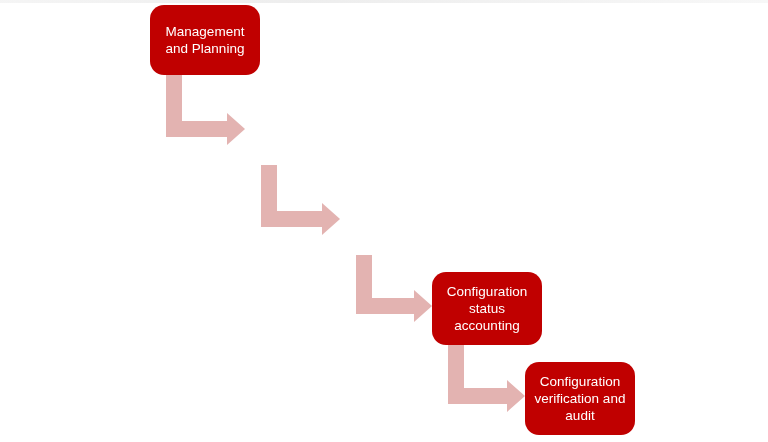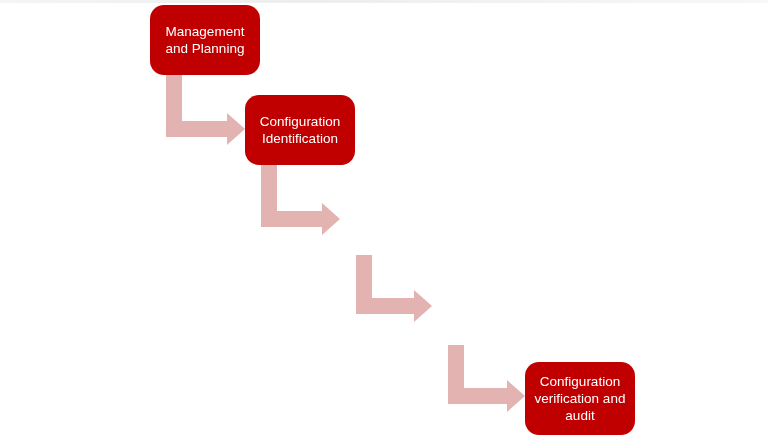--- a/index.html
+++ b/index.html
@@ -62,23 +62,23 @@
     <polygon points="166,75 182,75 182,121 227,121 227,113 245,129 227,145 227,137 166,137"></polygon>
     <polygon points="261,165 277,165 277,211 322,211 322,203 340,219 322,235 322,227 261,227"></polygon>
     <polygon points="356,255 372,255 372,298 414,298 414,290 432,306 414,322 414,314 356,314"></polygon>
     <polygon points="448,345 464,345 464,388 507,388 507,380 525,396 507,412 507,404 448,404"></polygon>
   </svg>
 
   <div class="step-box step-1">
     <span>Management and Planning</span>
   </div>
 
-  <div class="step-box step-2">
-    <span>Configuration Identification</span>
-  </div>
 
 
+  <div class="step-box step-4">
+    <span>Configuration status accounting</span>
+  </div>
 
   <div class="step-box step-5">
     <span>Configuration verification and audit</span>
   </div>
 
 </div>
 
 </body></html>

